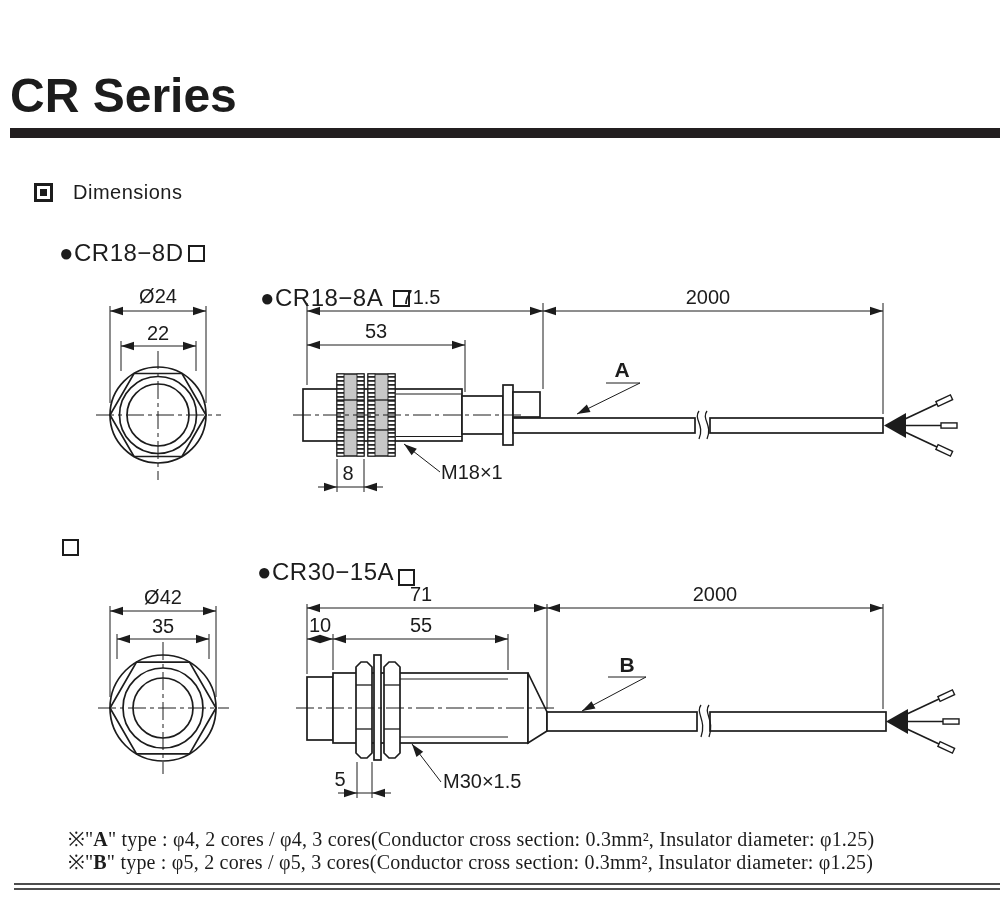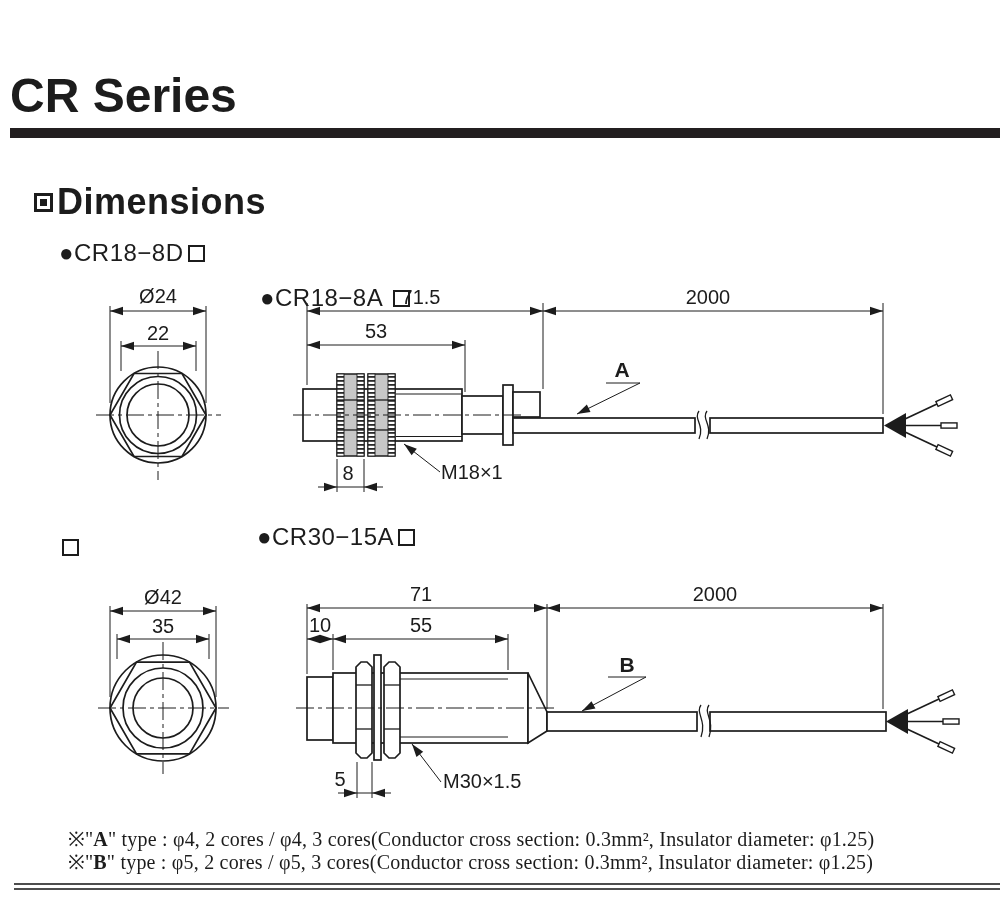--- a/index.html
+++ b/index.html
@@ -7,21 +7,21 @@
               font-family:"Liberation Sans","DejaVu Sans",sans-serif; color:#1c1c1c; }
   .page { position:relative; width:1000px; height:740px; }
 
   .title { position:absolute; left:10px; top:68px; font-size:48px; font-weight:bold;
            letter-spacing:0px; white-space:nowrap; }
   .title-rule { position:absolute; left:10px; top:128px; width:990px; height:10px; background:#231f20; }
 
   .sec-head { position:absolute; left:34px; top:181px; display:flex; align-items:center; }
   .sec-box { width:19px; height:19px; border:3px solid #1c1c1c; position:relative; margin-right:4px; }
   .sec-box::after { content:""; position:absolute; left:3px; top:3px; width:7px; height:7px; background:#1c1c1c; }
-  .sec-label { font-size:36px; font-weight:bold; letter-spacing:0.5px; }
+  .sec-label { font-size:20px; font-weight:normal; letter-spacing:0.5px;margin-left:16px; }
 
   .model { position:absolute; display:flex; align-items:center; font-size:24px;
            letter-spacing:0.5px; white-space:nowrap; }
   .sq { display:inline-block; width:17px; height:17px; border:2.5px solid #1c1c1c;
         margin-left:4px; background:#fff; }
   .sq.gap { margin-left:10px; }
 
   .note { position:absolute; left:68px; font-family:"Liberation Serif","DejaVu Serif",serif;
           font-size:20px; white-space:nowrap; letter-spacing:0.2px; }
   .note b { font-family:inherit; }
@@ -59,21 +59,21 @@
     <span>●CR18−8D</span>
     <span class="sq"></span>
   </div>
   <div class="model" style="left:260px; top:239px;margin-top:45px;">
     <span>●CR18−8A</span>
     <span class="sq gap"></span>
   </div>
   <div class="model" style="left:58px; top:539px;">
     <span class="sq"></span>
   </div>
-  <div class="model" style="left:257px; top:523px;">
+  <div class="model" style="left:257px; top:558px;align-items:flex-end;">
     <span>●CR30−15A</span>
     <span class="sq"></span>
   </div>
 
   <svg class="draw" width="1000" height="899" viewBox="0 0 1000 899">
     <defs>
       <pattern id="kn" width="7" height="4" patternUnits="userSpaceOnUse">
         <rect width="7" height="4" fill="#ffffff"></rect>
         <rect width="7" height="1.8" fill="#2a2a2a"></rect>
       </pattern>

